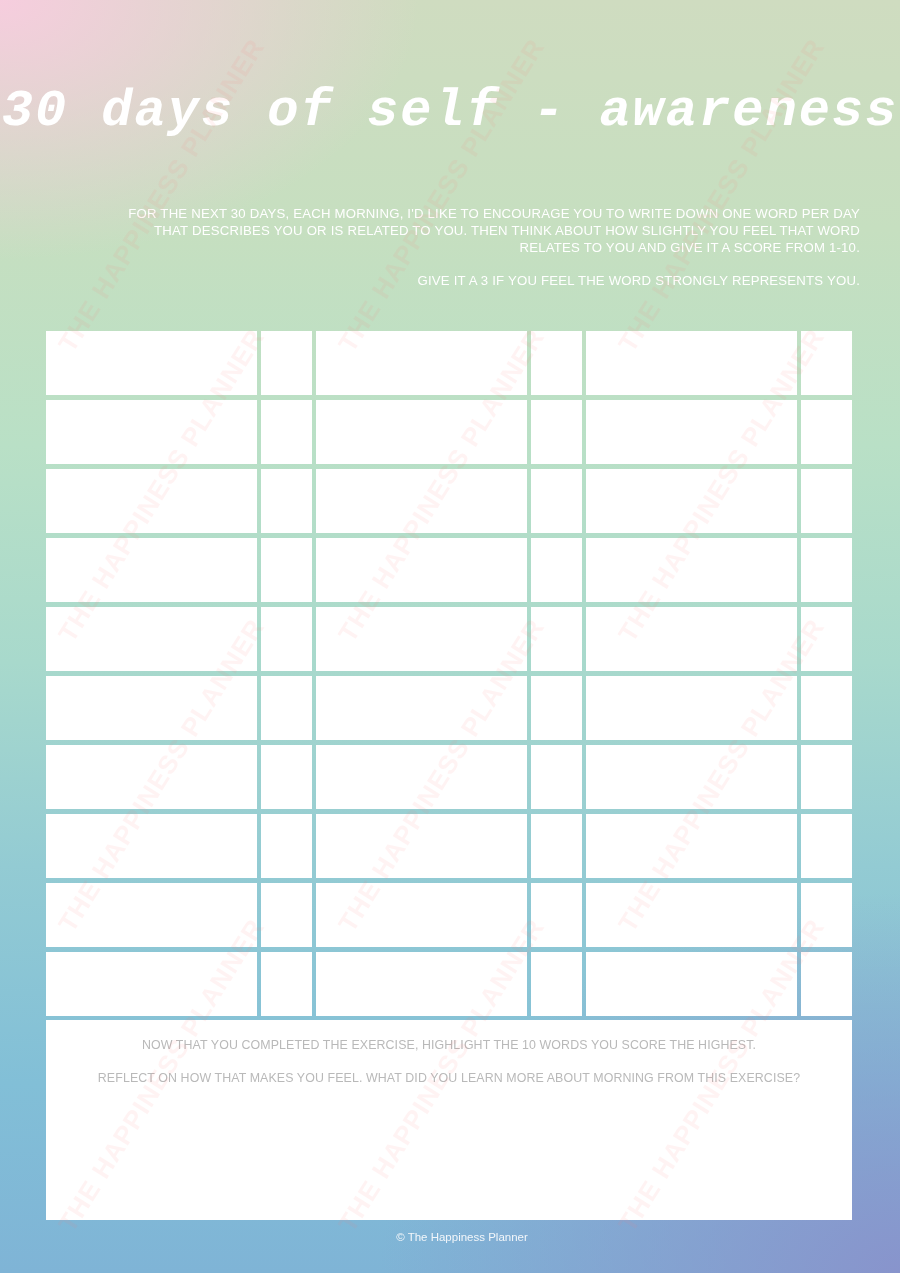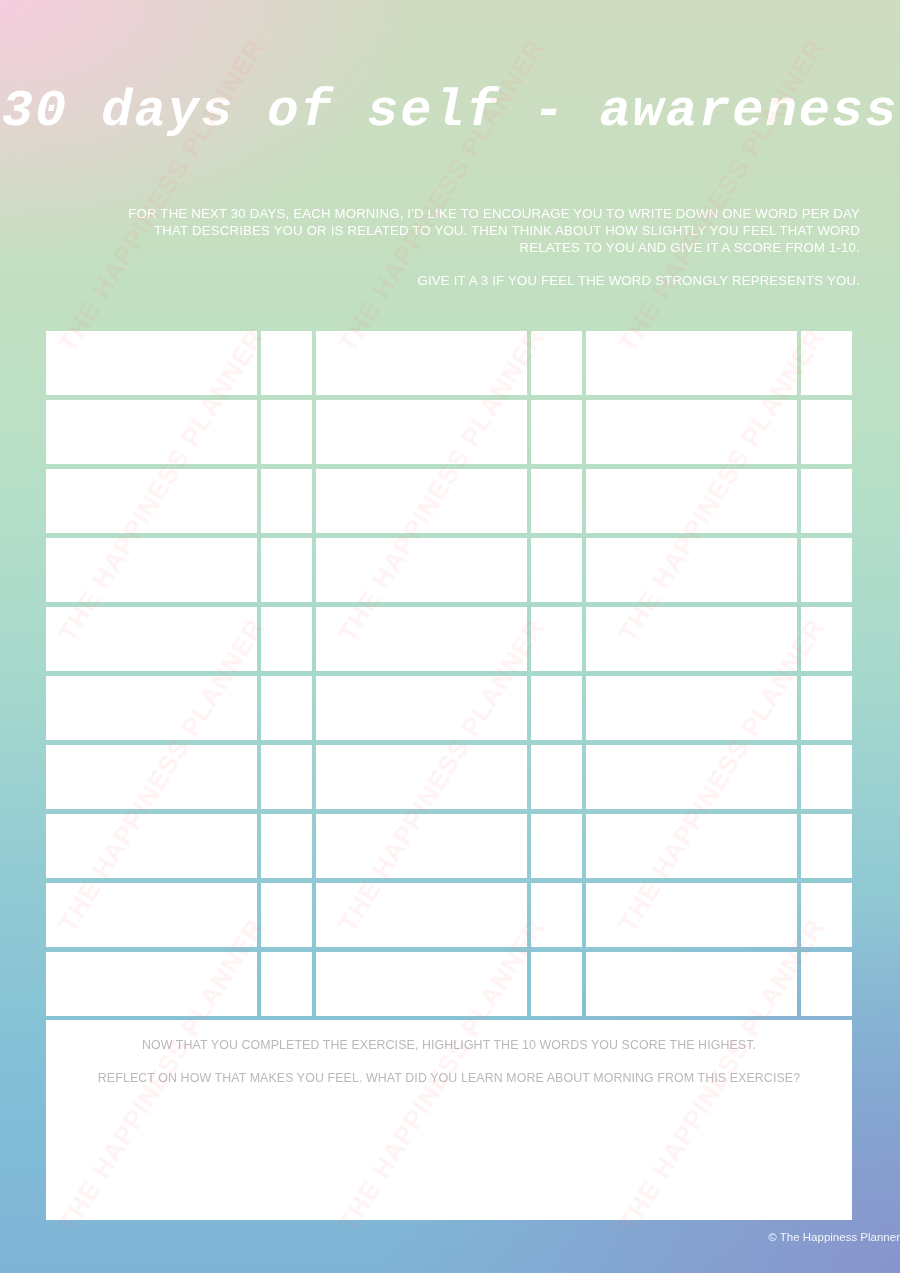--- a/index.html
+++ b/index.html
@@ -37,21 +37,21 @@
   .reflect {
     position:absolute; left:46px; top:1020px; width:806px; height:200px;
     background:#ffffff;
   }
   .reflect-text {
     margin-top:15px; text-align:center; color:#b9b9b9;
     font-size:12.4px; line-height:16px; letter-spacing:0.1px;
   }
   .reflect-text p { margin:17px; }
   .footer {
-    position:absolute; left:0; right:0; top:1231px; text-align:right;
+    position:absolute; left:0; right:0; top:1231px; text-align:center;
     color:#f2f6fa; font-size:11.5px;margin-left:24px;
   }
   .wm {
     position:absolute; color:rgba(255,120,120,0.09); font-weight:bold;
     font-size:26px; letter-spacing:1px; transform:rotate(-58deg);
     white-space:nowrap; pointer-events:none;
   }
 </style>
 </head>
 <body>

